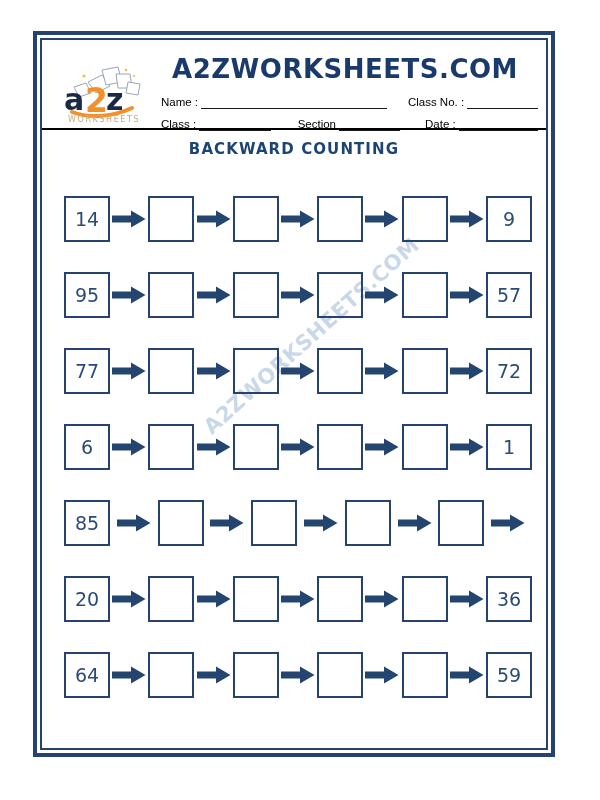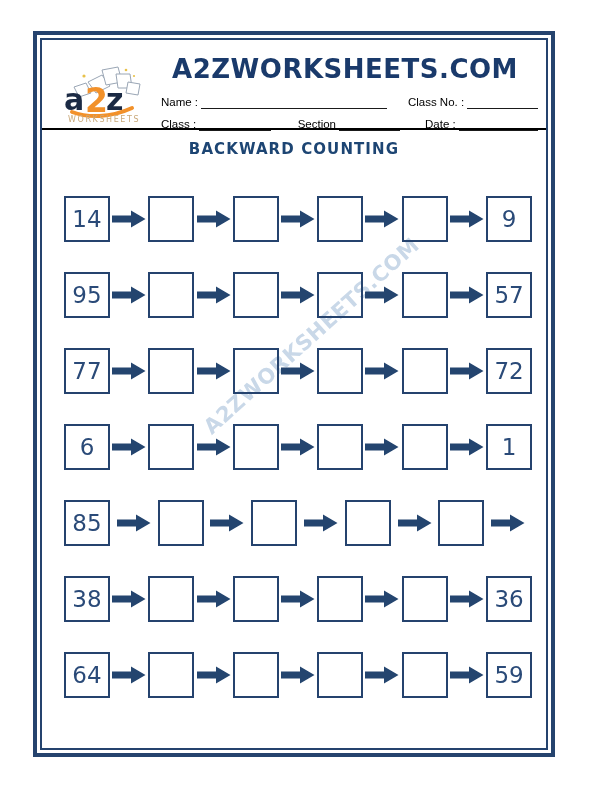--- a/index.html
+++ b/index.html
@@ -147,21 +147,21 @@
   }
   .cell {
     width: 46px;
     height: 46px;
     border: 2px solid #25436e;
     box-sizing: border-box;
     background: transparent;
     display: flex;
     align-items: center;
     justify-content: center;
-    font-size: 23px;
+    font-size: 19px;
     color: #2a4a78;
     font-family: "DejaVu Sans", sans-serif;
     flex: none;
   }
   .cell.blank { color: transparent; }
 
   .arrow {
     flex: 1 1 auto;
     height: 46px;
     position: relative;
@@ -393,21 +393,21 @@
             </svg>
           </div>
           <div class="cell blank"></div>
           <div class="arrow">
             <svg width="34" height="18" viewBox="0 0 34 18" xmlns="http://www.w3.org/2000/svg">
               <path d="M0 5.5 L19 5.5 L19 0.5 L33.5 9 L19 17.5 L19 12.5 L0 12.5 Z" fill="#24456f"></path>
             </svg>
           </div>
         </div>
         <div class="row">
-          <div class="cell">38</div>
+          <div class="cell">20</div>
           <div class="arrow">
             <svg width="34" height="18" viewBox="0 0 34 18" xmlns="http://www.w3.org/2000/svg">
               <path d="M0 5.5 L19 5.5 L19 0.5 L33.5 9 L19 17.5 L19 12.5 L0 12.5 Z" fill="#24456f"></path>
             </svg>
           </div>
           <div class="cell blank"></div>
           <div class="arrow">
             <svg width="34" height="18" viewBox="0 0 34 18" xmlns="http://www.w3.org/2000/svg">
               <path d="M0 5.5 L19 5.5 L19 0.5 L33.5 9 L19 17.5 L19 12.5 L0 12.5 Z" fill="#24456f"></path>
             </svg>

